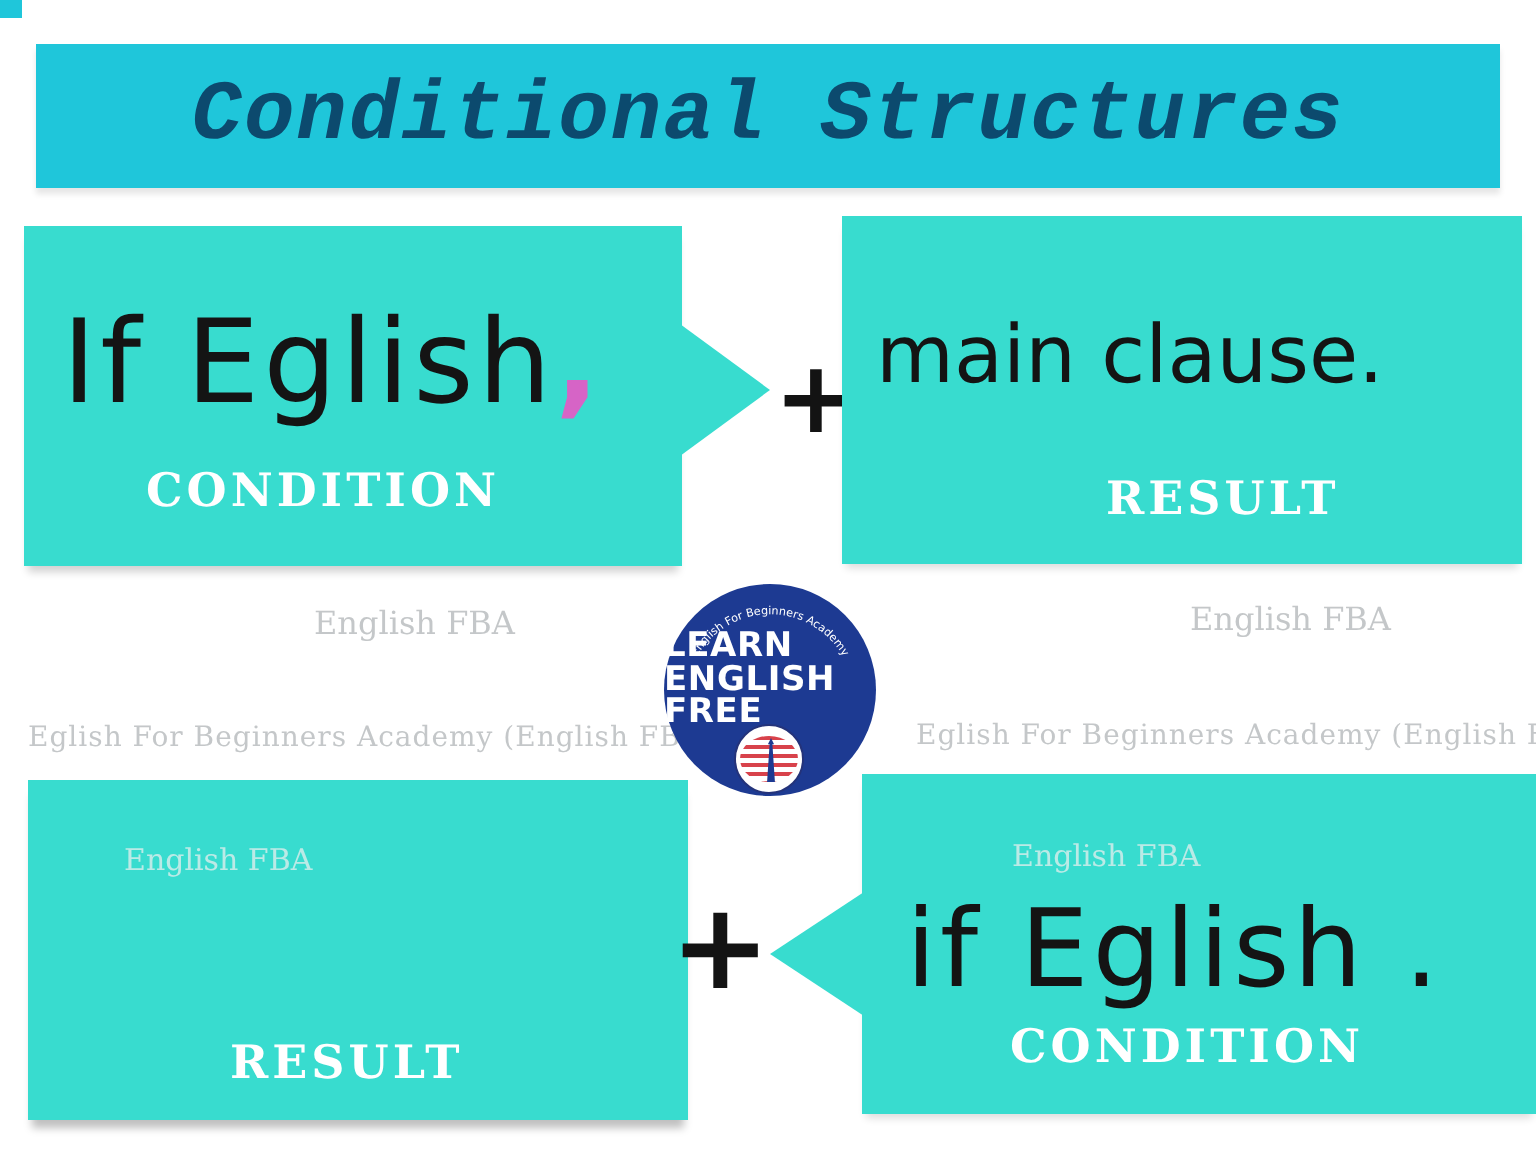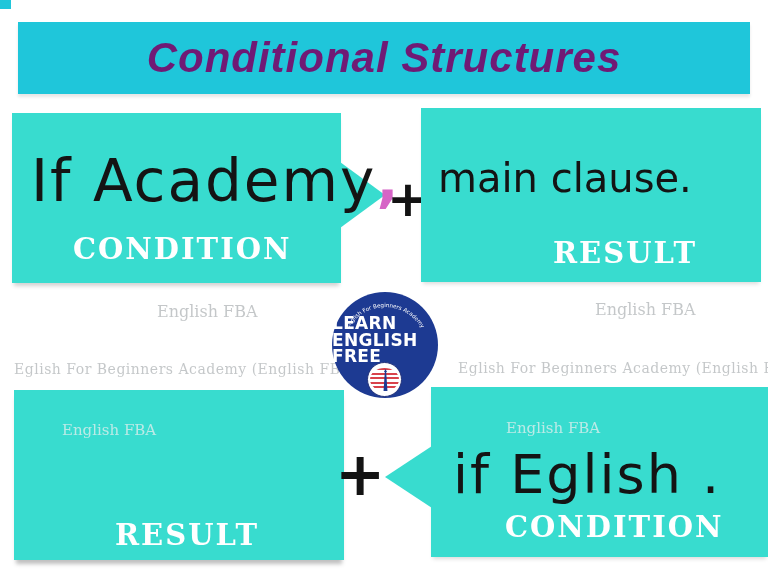--- a/index.html
+++ b/index.html
@@ -5,22 +5,22 @@
   html,body{margin:0;padding:0;background:#fff;}
   .canvas{position:relative;width:768px;height:576px;background:#ffffff;overflow:hidden;
           font-family:"DejaVu Sans",sans-serif;}
 
   
   .corner{position:absolute;left:0;top:0;width:11px;height:9px;background:var(--header_cyan);}
 
   
   .header{position:absolute;left:18px;top:22px;width:732px;height:72px;background:var(--header_cyan);
           display:flex;align-items:center;justify-content:center;box-shadow:0 3px 3px rgba(0,0,0,.10);}
-  .header-title{color:#701a75;font-weight:bold;font-style:oblique;font-size:42px;letter-spacing:1px;
-                font-family:Liberation Sans, sans-serif;white-space:nowrap;text-align:right;}
+  .header-title{color:#0c4a6e;font-weight:bold;font-style:oblique;font-size:42px;letter-spacing:1px;
+                font-family:Liberation Mono, monospace;white-space:nowrap;text-align:right;}
 
   
   .box{position:absolute;background:var(--box_turquoise);}
   .box-tl{left:12px;top:113px;width:329px;height:170px;box-shadow:0 5px 4px -2px rgba(0,0,0,.18);}
   .box-tr{left:421px;top:108px;width:340px;height:174px;box-shadow:0 4px 4px -2px rgba(0,0,0,.14);}
   .box-bl{left:14px;top:390px;width:330px;height:170px;box-shadow:0 6px 4px -2px rgba(0,0,0,.25);}
   .box-br{left:431px;top:387px;width:337px;height:170px;box-shadow:0 4px 4px -2px rgba(0,0,0,.14);}
 
   
   .arrow-right{position:absolute;left:340px;top:162px;width:45px;height:66px;background:var(--box_turquoise);
@@ -31,21 +31,21 @@
   
   .clause{position:absolute;color:var(--text_black);line-height:1.1;white-space:nowrap;}
   .t-ifclause1{left:31px;top:150px;font-size:58px;letter-spacing:2px;}
   .t-ifclause1 .comma{color:var(--comma_pink);font-weight:bold;}
   .t-mainclause1{left:438px;top:156px;font-size:40px;}
   .t-mainclause2{left:27px;top:440px;font-size:50px;}
   .t-ifclause2{left:453px;top:445px;font-size:54px;letter-spacing:2px;}
 
   
   .small-label{position:absolute;color:#ffffff;font-family:"DejaVu Serif","Liberation Serif",serif;
-               font-weight:bold;font-size:29px;letter-spacing:2px;white-space:nowrap;}
+               font-weight:bold;font-size:23px;letter-spacing:2px;white-space:nowrap;}
   .l-cond1{left:73px;top:232px;}
   .l-res1{left:553px;top:236px;}
   .l-res2{left:115px;top:518px;}
   .l-cond2{left:505px;top:510px;}
 
   
   .plus{position:absolute;color:#131313;font-weight:bold;line-height:1;}
   .plus-top{left:387px;top:174px;font-size:50px;}
   .plus-bottom{left:335px;top:444px;font-size:60px;}
 
@@ -77,21 +77,21 @@
 <div class="canvas">
 
   <div class="corner"></div>
 
   <div class="header">
     <span class="header-title">Conditional Structures</span>
   </div>
 
   <div class="box box-tl"></div>
   <div class="arrow-right"></div>
-  <div class="clause t-ifclause1"><span>If Academy</span><span class="comma">,</span></div>
+  <div class="clause t-ifclause1"><span>If Eglish</span><span class="comma">,</span></div>
   <div class="small-label l-cond1">CONDITION</div>
   <div class="plus plus-top">+</div>
   <div class="box box-tr"></div>
   <div class="clause t-mainclause1">main clause.</div>
   <div class="small-label l-res1">RESULT</div>
 
   <div class="wm wm-short-l">English FBA</div>
   <div class="wm wm-short-r">English FBA</div>
   <div class="wm wm-long-l">Eglish For Beginners Academy (English FBA)</div>
   <div class="wm wm-long-r">Eglish For Beginners Academy (English FBA)</div>

